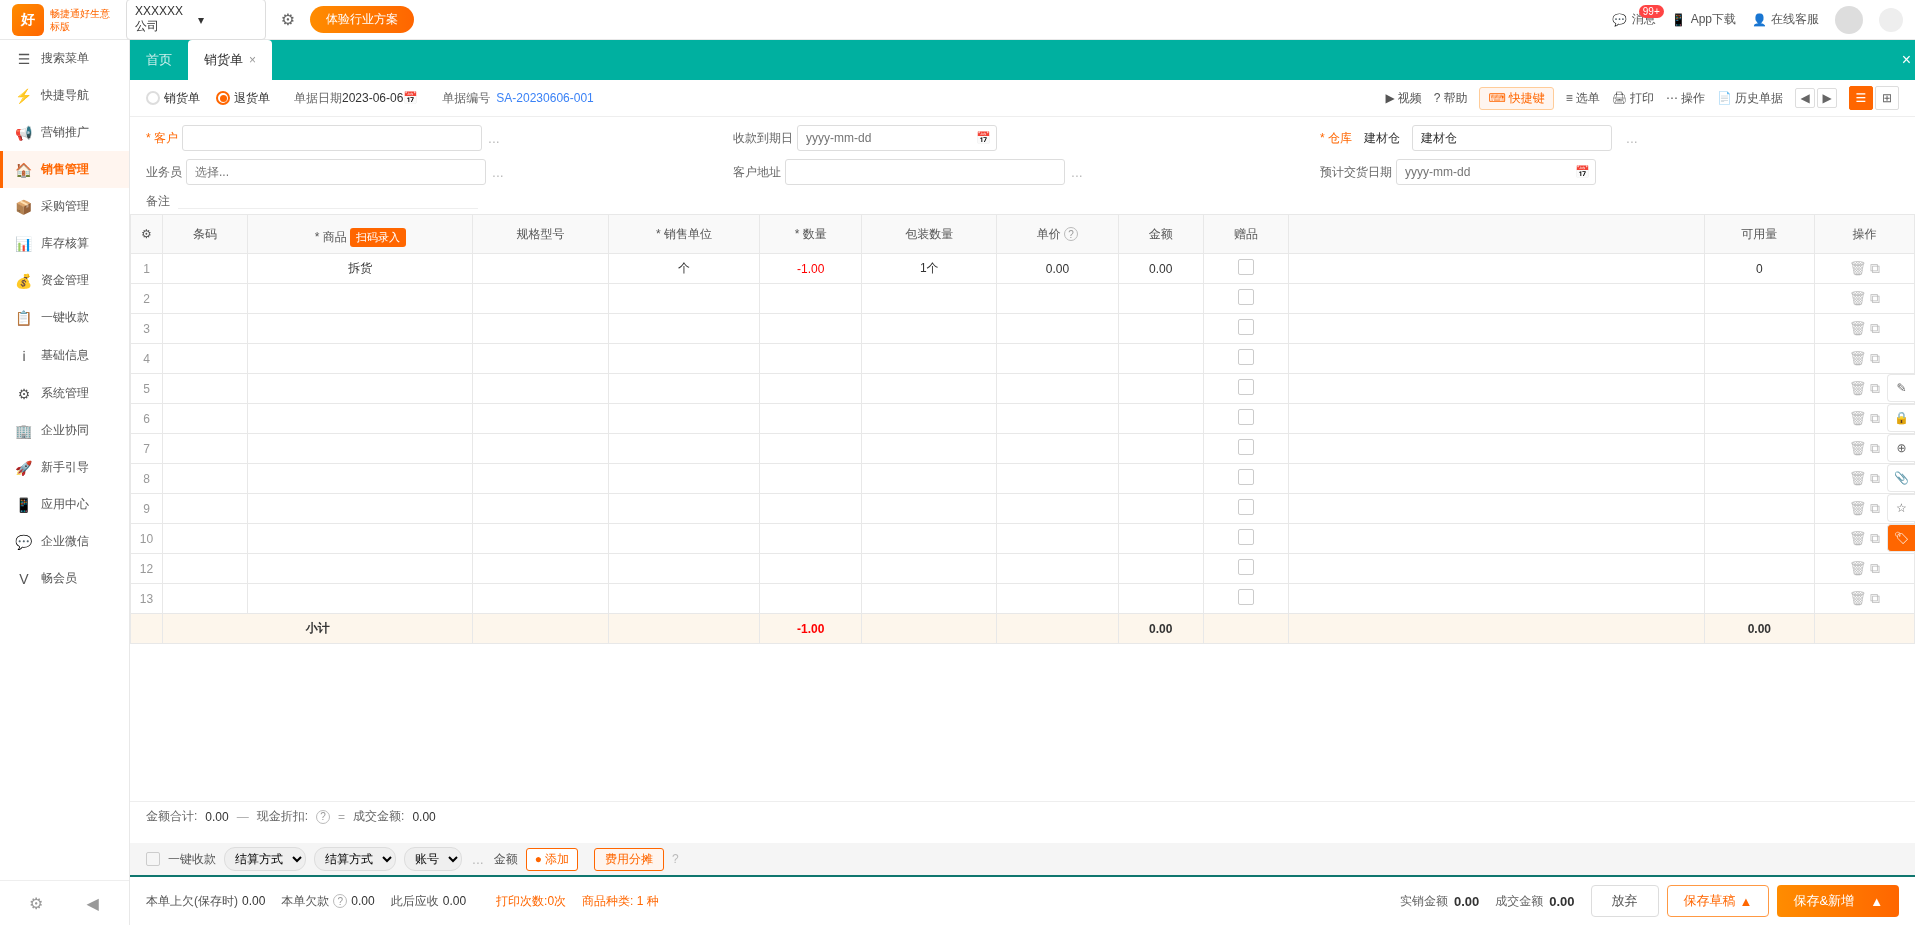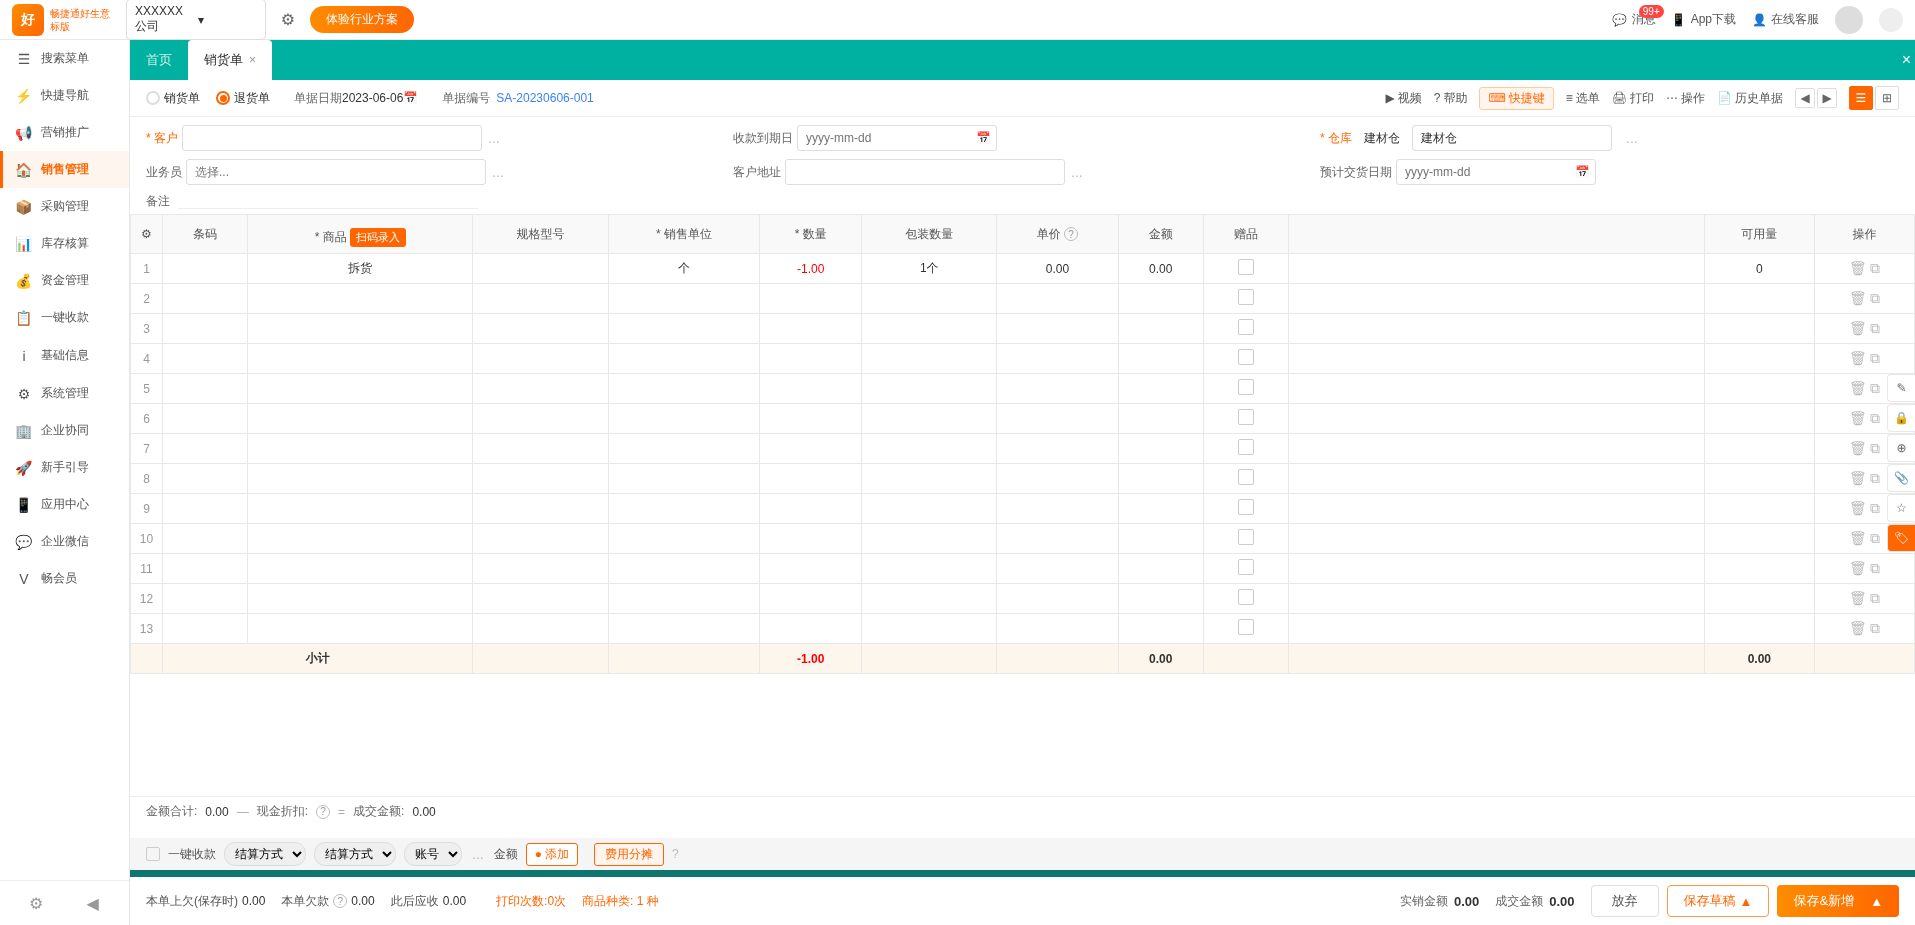--- a/index.html
+++ b/index.html
@@ -85,21 +85,21 @@
     
     .payment-row { display: flex; align-items: center; gap: 8px; padding: 6px 0; }
     .payment-checkbox { width: 14px; height: 14px; border: 1px solid #ccc; border-radius: 2px; display: inline-block; flex-shrink: 0; }
     .payment-label { color: #555; font-size: 12px; }
     .payment-select { border: 1px solid #ddd; border-radius: 11px; padding: 2px 6px; font-size: 12px; height: 24px; }
     .payment-add { background: #fff; border: 1px solid #ff6600; color: #ff6600; border-radius: 3px; padding: 2px 8px; cursor: pointer; font-size: 12px; display: flex; align-items: center; gap: 3px; }
     .expense-btn { background: #fff5ef; border: 1px solid #ff6600; color: #ff6600; border-radius: 3px; padding: 2px 10px; cursor: pointer; font-size: 12px; }
     .help-icon { color: #bbb; cursor: pointer; }
 
     
-    .footer { background: #fff; border-top: 7px solid #0f766e; padding: 8px 16px; display: flex; align-items: center; flex-shrink: 0; }
+    .footer { background: #fff; border-top: 2px solid #0f766e; padding: 8px 16px; display: flex; align-items: center; flex-shrink: 0; }
     .footer-left { display: flex; align-items: center; gap: 16px; }
     .footer-stat { display: flex; align-items: center; gap: 4px; font-size: 12px; color: #555; }
     .footer-stat-val { color: #333; }
     .footer-right-summary { margin-left: auto; display: flex; align-items: center; gap: 16px; margin-right: 16px; }
     .footer-summary-item { display: flex; align-items: center; gap: 6px; font-size: 12px; color: #666; }
     .footer-summary-val { color: #333; font-weight: bold; font-size: 13px; }
     .footer-actions { display: flex; gap: 8px; }
     .btn-abandon { padding: 6px 20px; border: 1px solid #ddd; border-radius: 4px; background: #fff; cursor: pointer; font-size: 13px; color: #555; }
     .btn-draft { padding: 6px 16px; border: 1px solid #ff9944; border-radius: 4px; background: #fff; cursor: pointer; font-size: 13px; color: #ff6600; display: flex; align-items: center; gap: 4px; }
     .btn-save { padding: 6px 16px; border: none; border-radius: 4px; background: linear-gradient(90deg, #ff8c00, #ff6600); cursor: pointer; font-size: 13px; color: #fff; display: flex; align-items: center; gap: 16px; }
@@ -557,38 +557,20 @@
     <td></td>
     <td><span class="checkbox-cell"></span></td>
     <td></td>
     <td></td>
     <td>
       <span class="delete-icon">🗑</span>
       <span class="copy-icon">⧉</span>
     </td>
   </tr>
             <tr>
-    <td class="row-num">11</td>
-    <td></td>
-    <td></td>
-    <td></td>
-    <td></td>
-    <td class=""></td>
-    <td></td>
-    <td></td>
-    <td></td>
-    <td><span class="checkbox-cell"></span></td>
-    <td></td>
-    <td></td>
-    <td>
-      <span class="delete-icon">🗑</span>
-      <span class="copy-icon">⧉</span>
-    </td>
-  </tr>
-            <tr>
     <td class="row-num">12</td>
     <td></td>
     <td></td>
     <td></td>
     <td></td>
     <td class=""></td>
     <td></td>
     <td></td>
     <td></td>
     <td><span class="checkbox-cell"></span></td>

